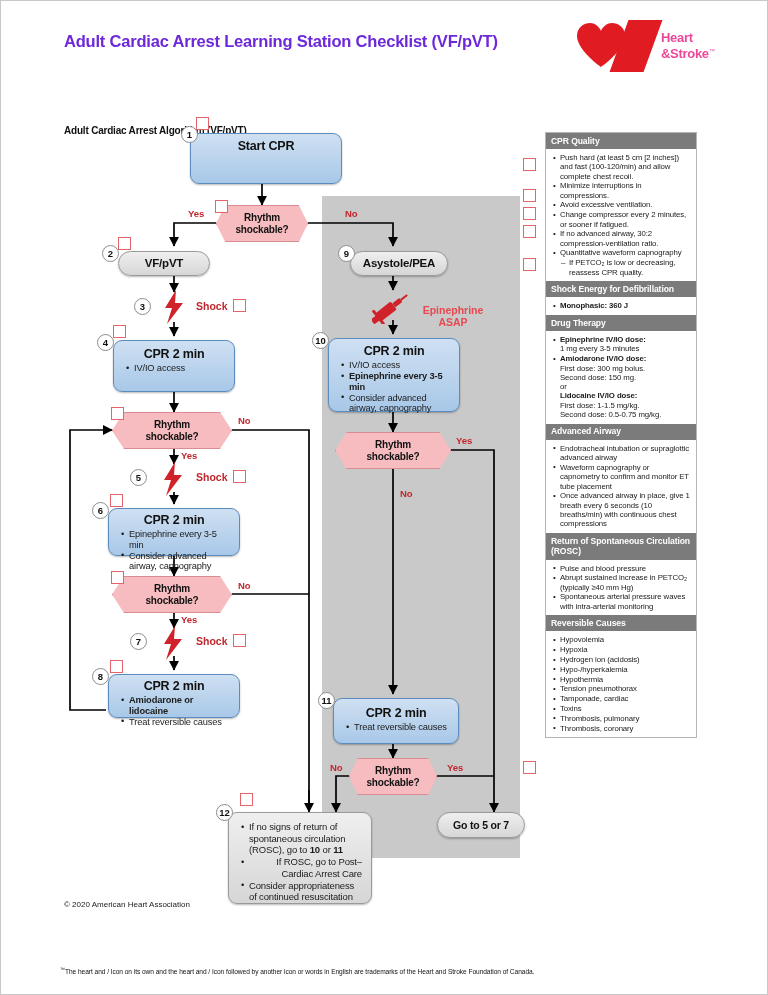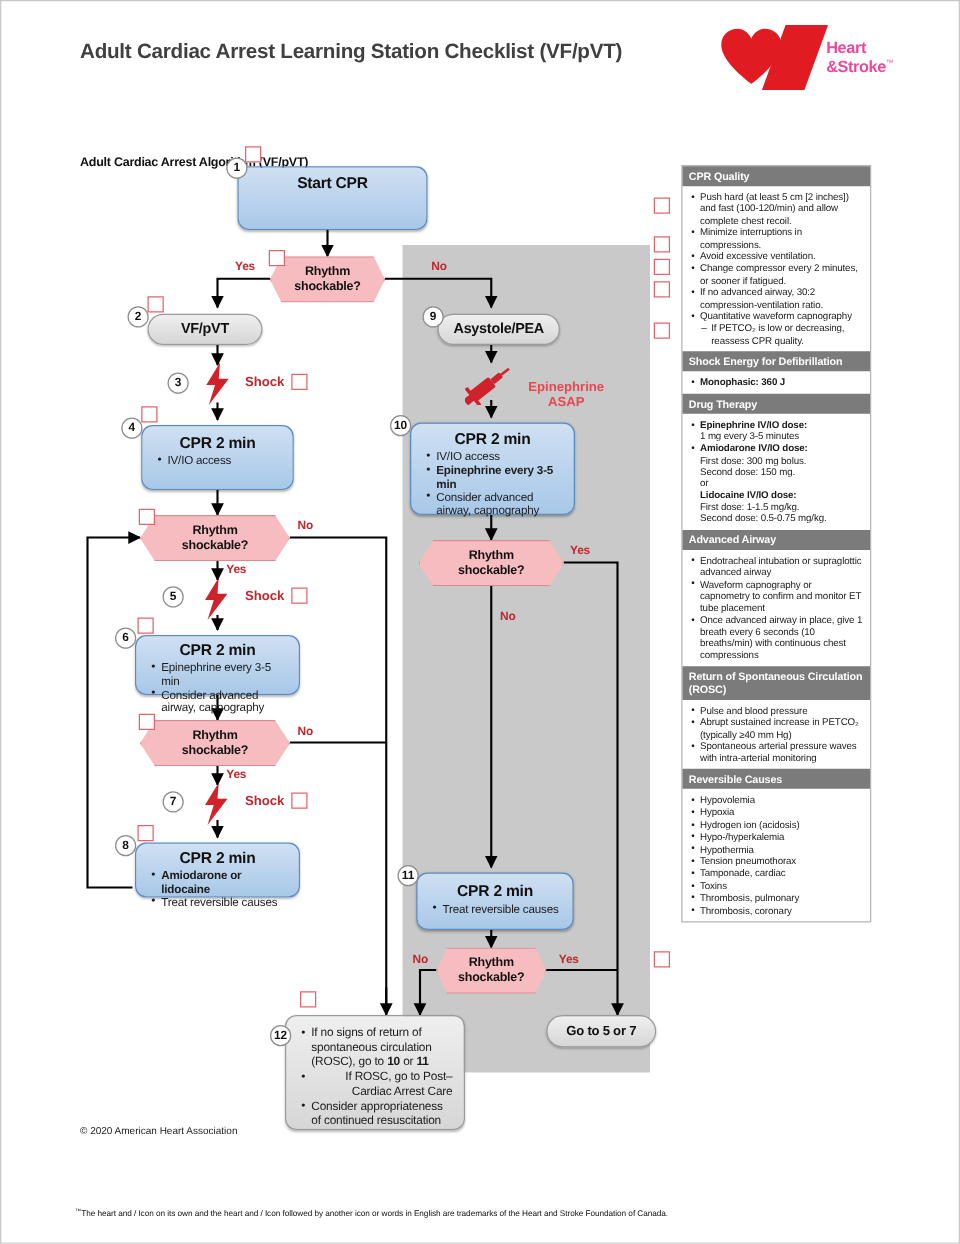--- a/index.html
+++ b/index.html
@@ -9,21 +9,21 @@
     background:#ffffff;
     font-family:"Liberation Sans", sans-serif;
     color:#1a1a1a;
     overflow:hidden;
   }
   .page-border { position:absolute; left:0; top:0; width:768px; height:995px;
     border:1px solid #c8c8c8; pointer-events:none; }
 
   
   #main-title { position:absolute; left:64px; top:32px; font-size:16.5px; font-weight:bold;
-    letter-spacing:-0.2px; color:#404040; }
+    letter-spacing:-0.2px; color:#6d28d9; }
   #sub-title { position:absolute; left:64px; top:86px; font-size:10px; font-weight:bold;
     letter-spacing:-0.2px; color:#111;margin-top:39px; }
 
   
   #logo { position:absolute; left:575px; top:20px; width:135px; height:56px; }
   #logo .heart { position:absolute; left:0; top:2px; width:52px; height:46px; }
   #logo .slash { position:absolute; left:44px; top:0px; width:34px; height:52px;
     background:#E11B22; transform:skewX(-20deg); }
   #logo .wordmark { position:absolute; left:86px; top:12px; font-size:13px; font-weight:bold;
     line-height:12.5px; color:#ec4899; letter-spacing:-0.3px; }
@@ -315,21 +315,21 @@
     <span>Rhythm<br>shockable?</span>
   </div>
   <div class="elabel" style="left:330px; top:762px;">No</div>
   <div class="elabel" style="left:447px; top:762px;">Yes</div>
   <div class="chk" style="left:523px; top:761px;"></div>
 
   <div class="node node-gray" style="left:437px; top:812px; width:88px; height:26px; padding-top:6px;">
     <div class="pill-label" style="font-size:10.5px;">Go to 5 or 7</div>
   </div>
 
-  <div class="stepnum" style="left:216px; top:804px;margin-top:16px;">12</div>
+  <div class="stepnum" style="left:216px; top:804px;">12</div>
   <div class="chk" style="left:240px; top:793px;"></div>
   <div class="node node-gray" style="left:228px; top:812px; width:144px; height:92px; padding:6px 4px 0 2px; border-radius:9px;">
     <ul style="padding-left:18px;">
       <li style="font-size:9.5px; line-height:11.5px;">If no signs of return of spontaneous circulation (ROSC), go to <b>10</b> or <b>11</b></li>
       <li style="font-size:9.5px; line-height:11.5px;text-align:right;">If ROSC, go to Post–Cardiac Arrest Care</li>
       <li style="font-size:9.5px; line-height:11.5px;">Consider appropriateness of continued resuscitation</li>
     </ul>
   </div>
 </div>
 

